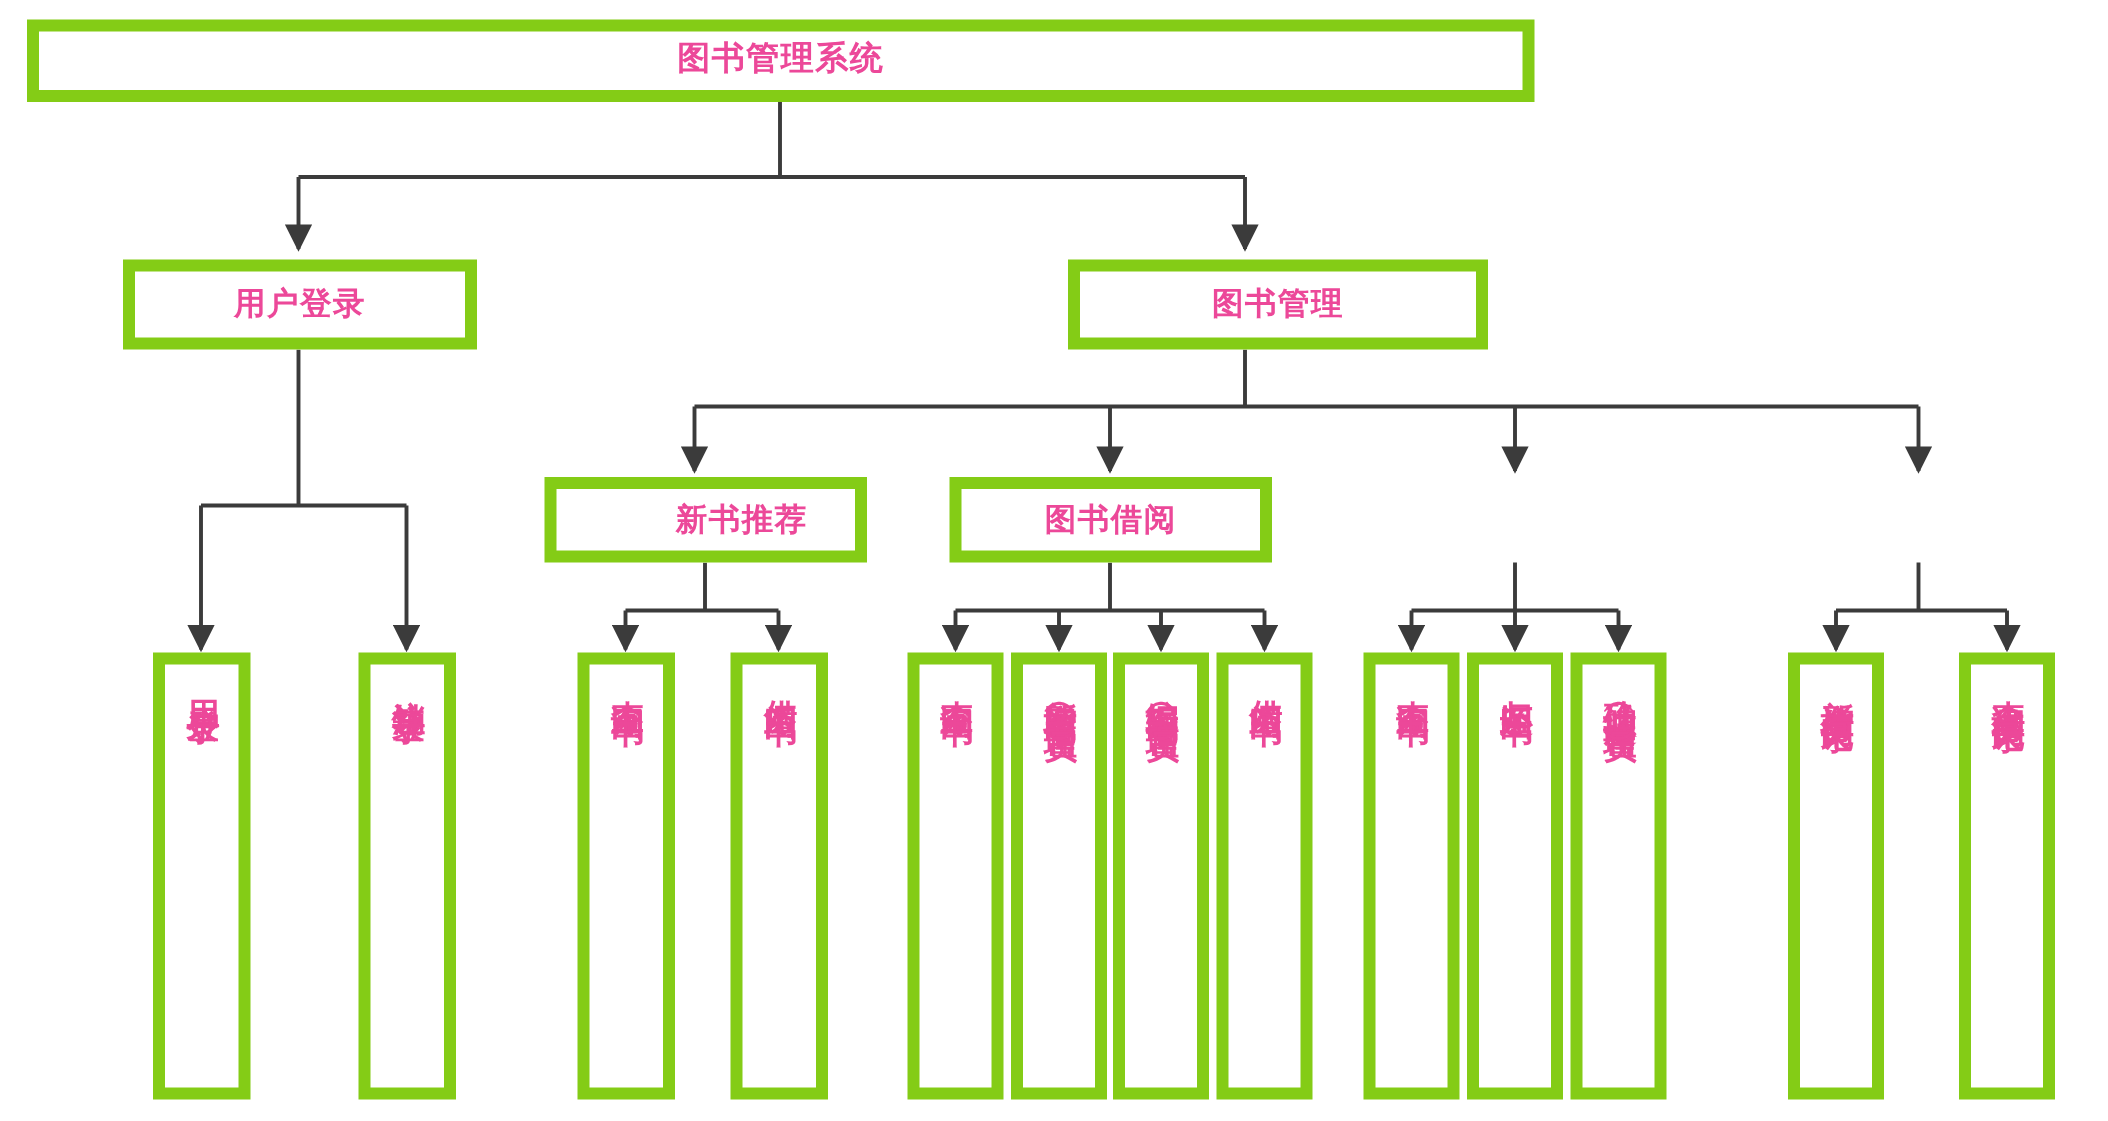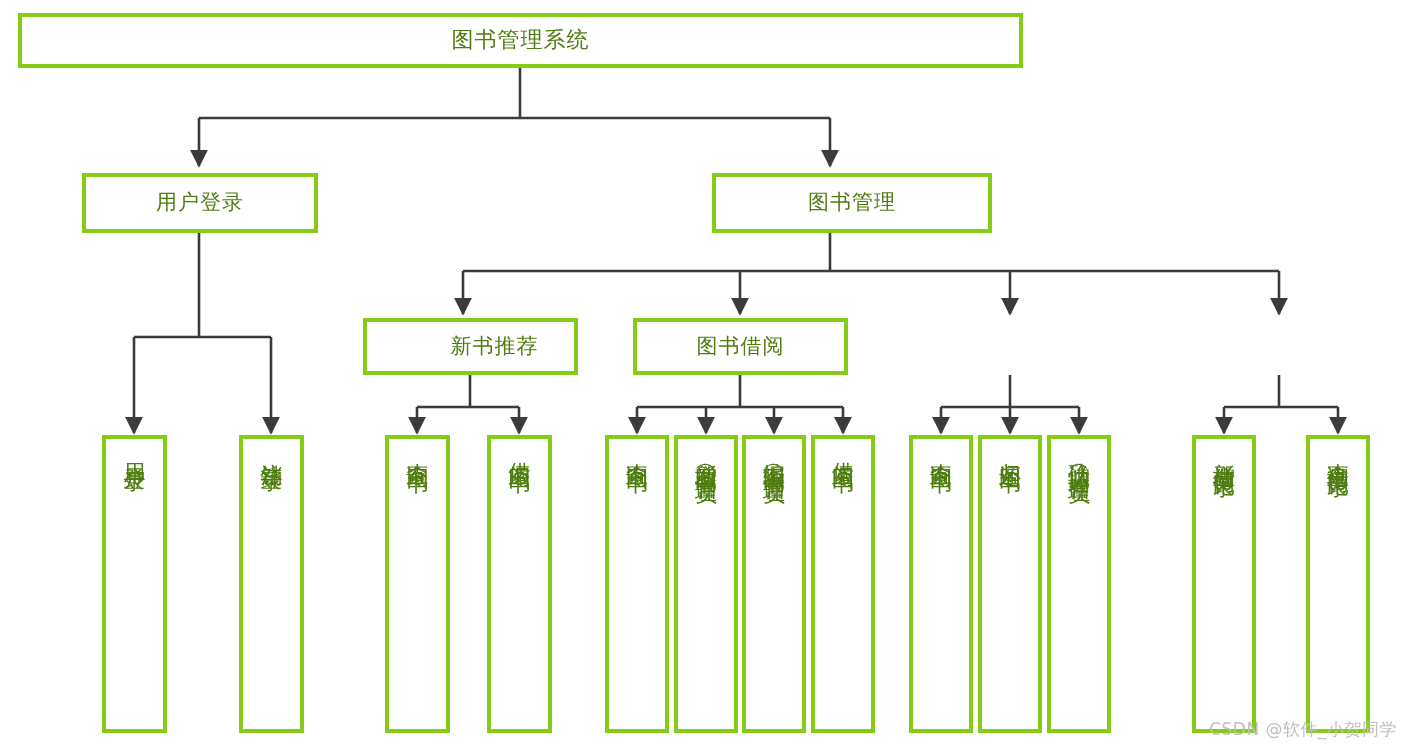--- a/index.html
+++ b/index.html
@@ -22,26 +22,27 @@
     position: absolute;
     left: 0;
     top: 0;
     width: 1405px;
     height: 747px;
     pointer-events: none;
   }
   .node {
     position: absolute;
     box-sizing: border-box;
-    border: 4px solid #84cc16;
+    border: 8px solid #84cc16;
     background: #ffffff;
     display: flex;
     align-items: center;
     justify-content: center;
-    color: #4d7c0f;
+    color: #ec4899;
+    font-weight: bold;
   }
   .node .lbl {
     display: block;
     text-align: center;
     line-height: 1.12;
   }
   
   .node.h .lbl {
     font-size: 21px;
     letter-spacing: 1px;
@@ -183,15 +184,14 @@
     <span class="lbl">确认归还（管理员）</span>
   </div>
 
   <div class="node v" style="left:1192px; top:435px; width:64px; height:298px;">
     <span class="lbl">新增借阅记录</span>
   </div>
   <div class="node v" style="left:1306px; top:435px; width:64px; height:298px;">
     <span class="lbl">查询借阅记录</span>
   </div>
 
-  <div class="watermark">CSDN @软件_小贺同学</div>
 
 </div>
 
 </body></html>

